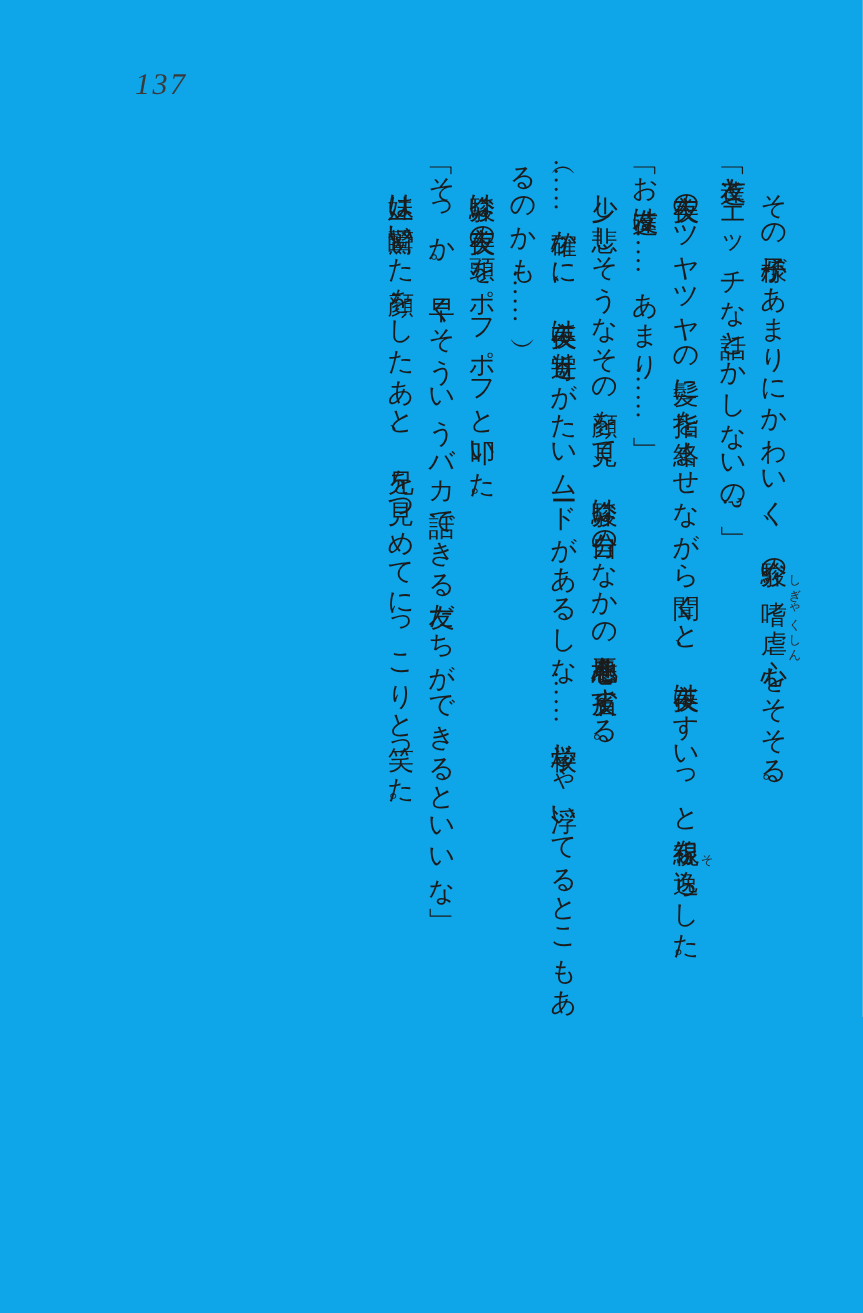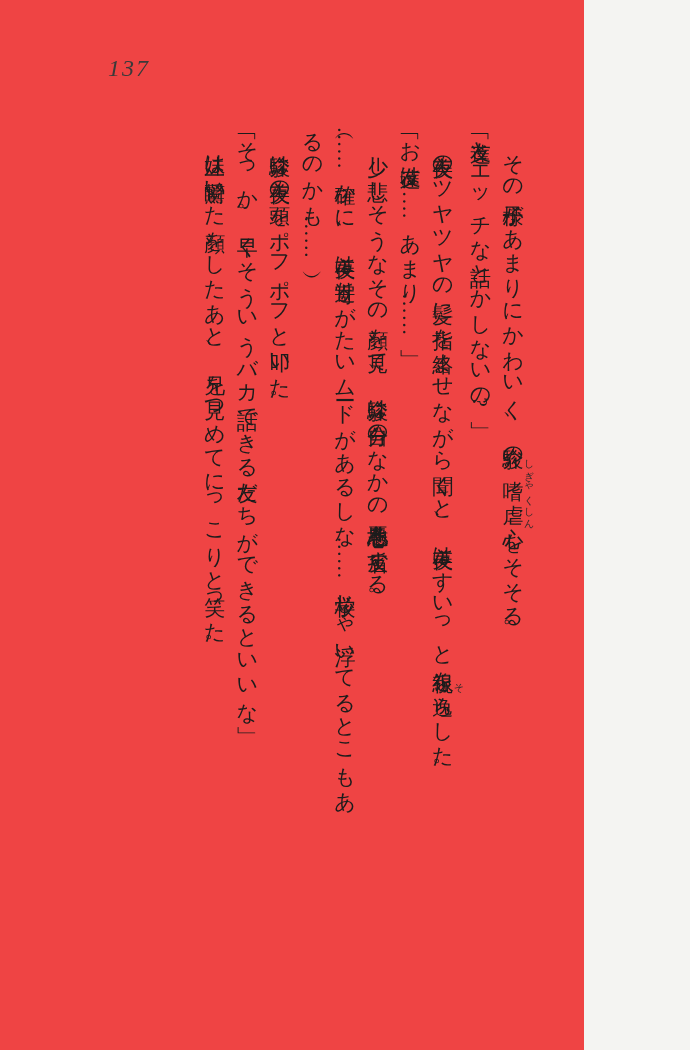--- a/index.html
+++ b/index.html
@@ -4,23 +4,23 @@
 <title>Novel page 137</title>
 <style>
   * { margin: 0; padding: 0; box-sizing: border-box; }
   html, body { width: 690px; height: 1050px; }
   body {
     font-family: "Liberation Serif", "DejaVu Serif", serif;
     background: #f4f4f2;
   }
   .page {
     position: relative;
-    width: 584px;
+    width: 690px;
     height: 1050px;
-    background: #ef4444;
+    background: #0ea5e9;
     overflow: hidden;
     color: #1c1c1c;
   }
   .page-number {
     position: absolute;
     left: 108px;
     top: 55px;
     font-style: italic;
     font-size: 24px;
     letter-spacing: 2px;

